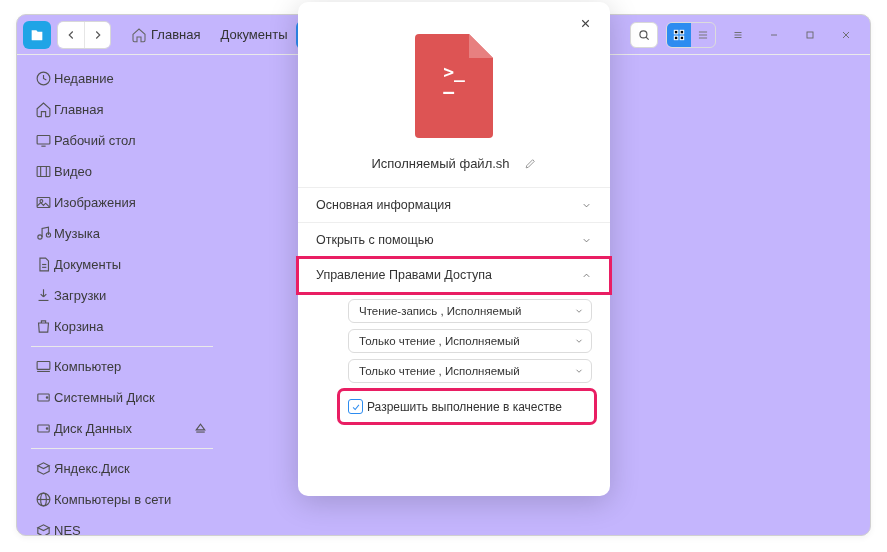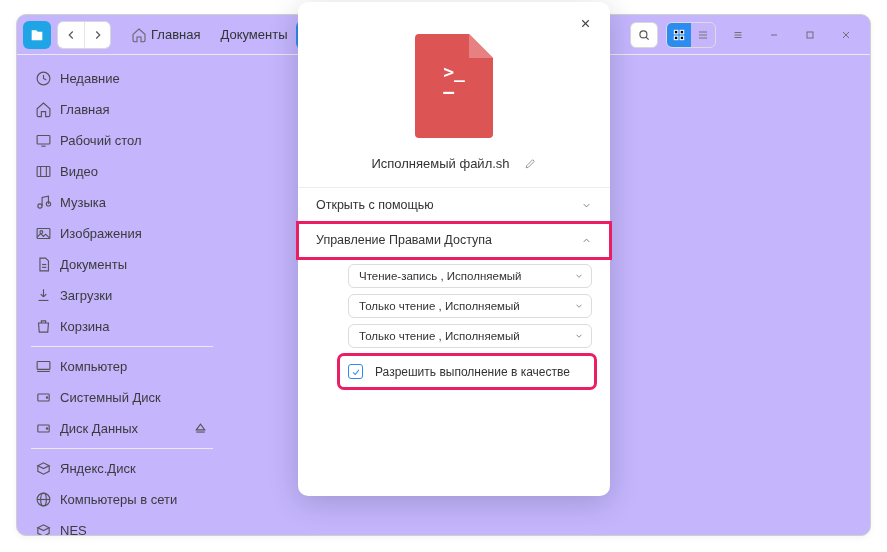--- a/index.html
+++ b/index.html
@@ -21,21 +21,21 @@
   .view-toggle { display:flex; border:1px solid #dcdcdc; border-radius:6px; overflow:hidden; }
   .view-toggle .seg { width:24px; height:24px; display:flex; align-items:center; justify-content:center; cursor:pointer; }
   .view-toggle .seg.active { background:#2d8cf0; }
   .view-toggle .seg svg { width:14px; height:14px; stroke:#777; fill:none; stroke-width:1.8; }
   .view-toggle .seg.active svg { stroke:#fff; fill:#fff; }
   .winctrl { width:28px; height:26px; display:flex; align-items:center; justify-content:center; cursor:pointer; border-radius:4px; }
   .winctrl svg { width:12px; height:12px; stroke:#666; fill:none; stroke-width:1.8; }
 
   .body { flex:1; display:flex; min-height:0; }
   .sidebar { width:210px; padding:8px 0; font-size:13px; color:#3b3b3b; overflow-y:auto; }
-  .sb-item { display:flex; align-items:center; gap:8px; padding:7px 18px; cursor:pointer; }
+  .sb-item { display:flex; align-items:center; gap:2px; padding:7px 18px; cursor:pointer; }
   .sb-item .ic { width:17px; height:17px; stroke:#555; fill:none; stroke-width:1.6; }
   .sb-item .eject { margin-left:auto; }
   .sb-sep { height:1px; background:#eaeaea; margin:4px 14px; }
   .content { flex:1; position:relative; }
 
   .status { position:absolute; bottom:4px; left:0; right:0; display:flex; align-items:center; padding:0 16px; }
   .status-text { flex:1; text-align:center; font-size:12px; color:#666; }
   .slider { width:110px; height:4px; background:#2d8cf0; border-radius:2px; position:relative; margin-right:8px; }
   .slider::after { content:""; position:absolute; right:12px; top:50%; transform:translateY(-50%); width:16px; height:16px; border-radius:50%; background:#fff; border:1px solid #ccc; box-shadow:0 1px 2px rgba(0,0,0,.2); }
 
@@ -50,21 +50,21 @@
   .ficon-inner { color:#fff; font-family:monospace; font-size:18px; font-weight:bold; text-align:left; line-height:1.1; margin-top:-8px; }
   .p-filename { margin-top:18px; font-size:13px; color:#333; display:flex; align-items:center; gap:14px; }
   .p-filename svg { width:13px; height:13px; stroke:#888; fill:none; stroke-width:1.6; }
   .p-sections { border-top:1px solid #eee; }
   .sect { display:flex; align-items:center; justify-content:space-between; padding:10px 18px; border-bottom:1px solid #eee; font-size:12.5px; color:#333; cursor:pointer; }
   .sect svg { width:11px; height:11px; stroke:#666; stroke-width:1.8; fill:none; }
   .sect.hl { outline:3px solid #e91e63; outline-offset:-1px; }
   .perm-body { padding:6px 18px 8px; display:flex; flex-direction:column; gap:6px; }
   .perm-select { border:1px solid #dcdcdc; border-radius:6px; padding:5px 16px 5px 10px; font-size:11.5px; color:#333; position:relative; cursor:pointer; margin-left:32px; }
   .perm-select svg { position:absolute; right:7px; top:50%; transform:translateY(-50%); width:10px; height:10px; stroke:#666; stroke-width:1.8; fill:none; }
-  .check-row { display:flex; align-items:center; gap:12px; font-size:12px; color:#333; padding:6px 0; margin:4px 0 0 32px; }
+  .check-row { display:flex; align-items:center; gap:4px; font-size:12px; color:#333; padding:6px 0; margin:4px 0 0 32px; }
   .check-row.hl { outline:3px solid #e91e63; outline-offset:2px; padding:6px; margin-left:26px; border-radius:2px; }
   .cbx { width:15px; height:15px; border:1.5px solid #2d8cf0; border-radius:3px; display:flex; align-items:center; justify-content:center; }
   .cbx svg { width:10px; height:10px; stroke:#2d8cf0; fill:none; stroke-width:2.5; }
 </style>
 </head>
 <body>
 
 <div class="window">
   <div class="titlebar">
     <div class="tb-appicon">
@@ -171,33 +171,33 @@
       <div class="sb-item">
           <svg class="ic" viewBox="0 0 24 24">
             <rect x="3" y="5" width="18" height="14" rx="1"></rect>
             <line x1="8" y1="5" x2="8" y2="19"></line>
             <line x1="16" y1="5" x2="16" y2="19"></line>
           </svg>
           <span>Видео</span>
         </div>
       <div class="sb-item">
           <svg class="ic" viewBox="0 0 24 24">
+            <rect x="3" y="5" width="18" height="14" rx="1"></rect>
+            <circle cx="9" cy="10" r="2"></circle>
+            <path d="M3 17l5-5 4 4 3-3 6 6"></path>
+          </svg>
+          <span>Изображения</span>
+        </div>
+      <div class="sb-item">
+          <svg class="ic" viewBox="0 0 24 24">
             <circle cx="7" cy="17" r="3"></circle>
             <path d="M10 17V5l9-2v11"></path>
             <circle cx="19" cy="14" r="3"></circle>
           </svg>
           <span>Музыка</span>
-        </div>
-      <div class="sb-item">
-          <svg class="ic" viewBox="0 0 24 24">
-            <rect x="3" y="5" width="18" height="14" rx="1"></rect>
-            <circle cx="9" cy="10" r="2"></circle>
-            <path d="M3 17l5-5 4 4 3-3 6 6"></path>
-          </svg>
-          <span>Изображения</span>
         </div>
       <div class="sb-item">
           <svg class="ic" viewBox="0 0 24 24">
             <path d="M7 3h8l4 4v14H7z"></path>
             <line x1="10" y1="12" x2="16" y2="12"></line>
             <line x1="10" y1="16" x2="16" y2="16"></line>
           </svg>
           <span>Документы</span>
         </div>
       <div class="sb-item">
@@ -281,20 +281,26 @@
       <div class="ficon-inner">&gt;_<br>—</div>
     </div>
     <div class="p-filename">
       <span>Исполняемый файл.sh</span>
       <svg viewBox="0 0 24 24">
           <path d="M4 20l4-1 11-11-3-3L5 16z"></path>
         </svg>
     </div>
   </div>
   <div class="p-sections">
+    <div class="sect">
+      <span>Основная информация</span>
+      <svg viewBox="0 0 24 24">
+          <polyline points="6 9 12 15 18 9"></polyline>
+        </svg>
+    </div>
     <div class="sect">
       <span>Открыть с помощью</span>
       <svg viewBox="0 0 24 24">
           <polyline points="6 9 12 15 18 9"></polyline>
         </svg>
     </div>
     <div class="sect hl">
       <span>Управление Правами Доступа</span>
       <svg viewBox="0 0 24 24">
           <polyline points="6 15 12 9 18 15"></polyline>

